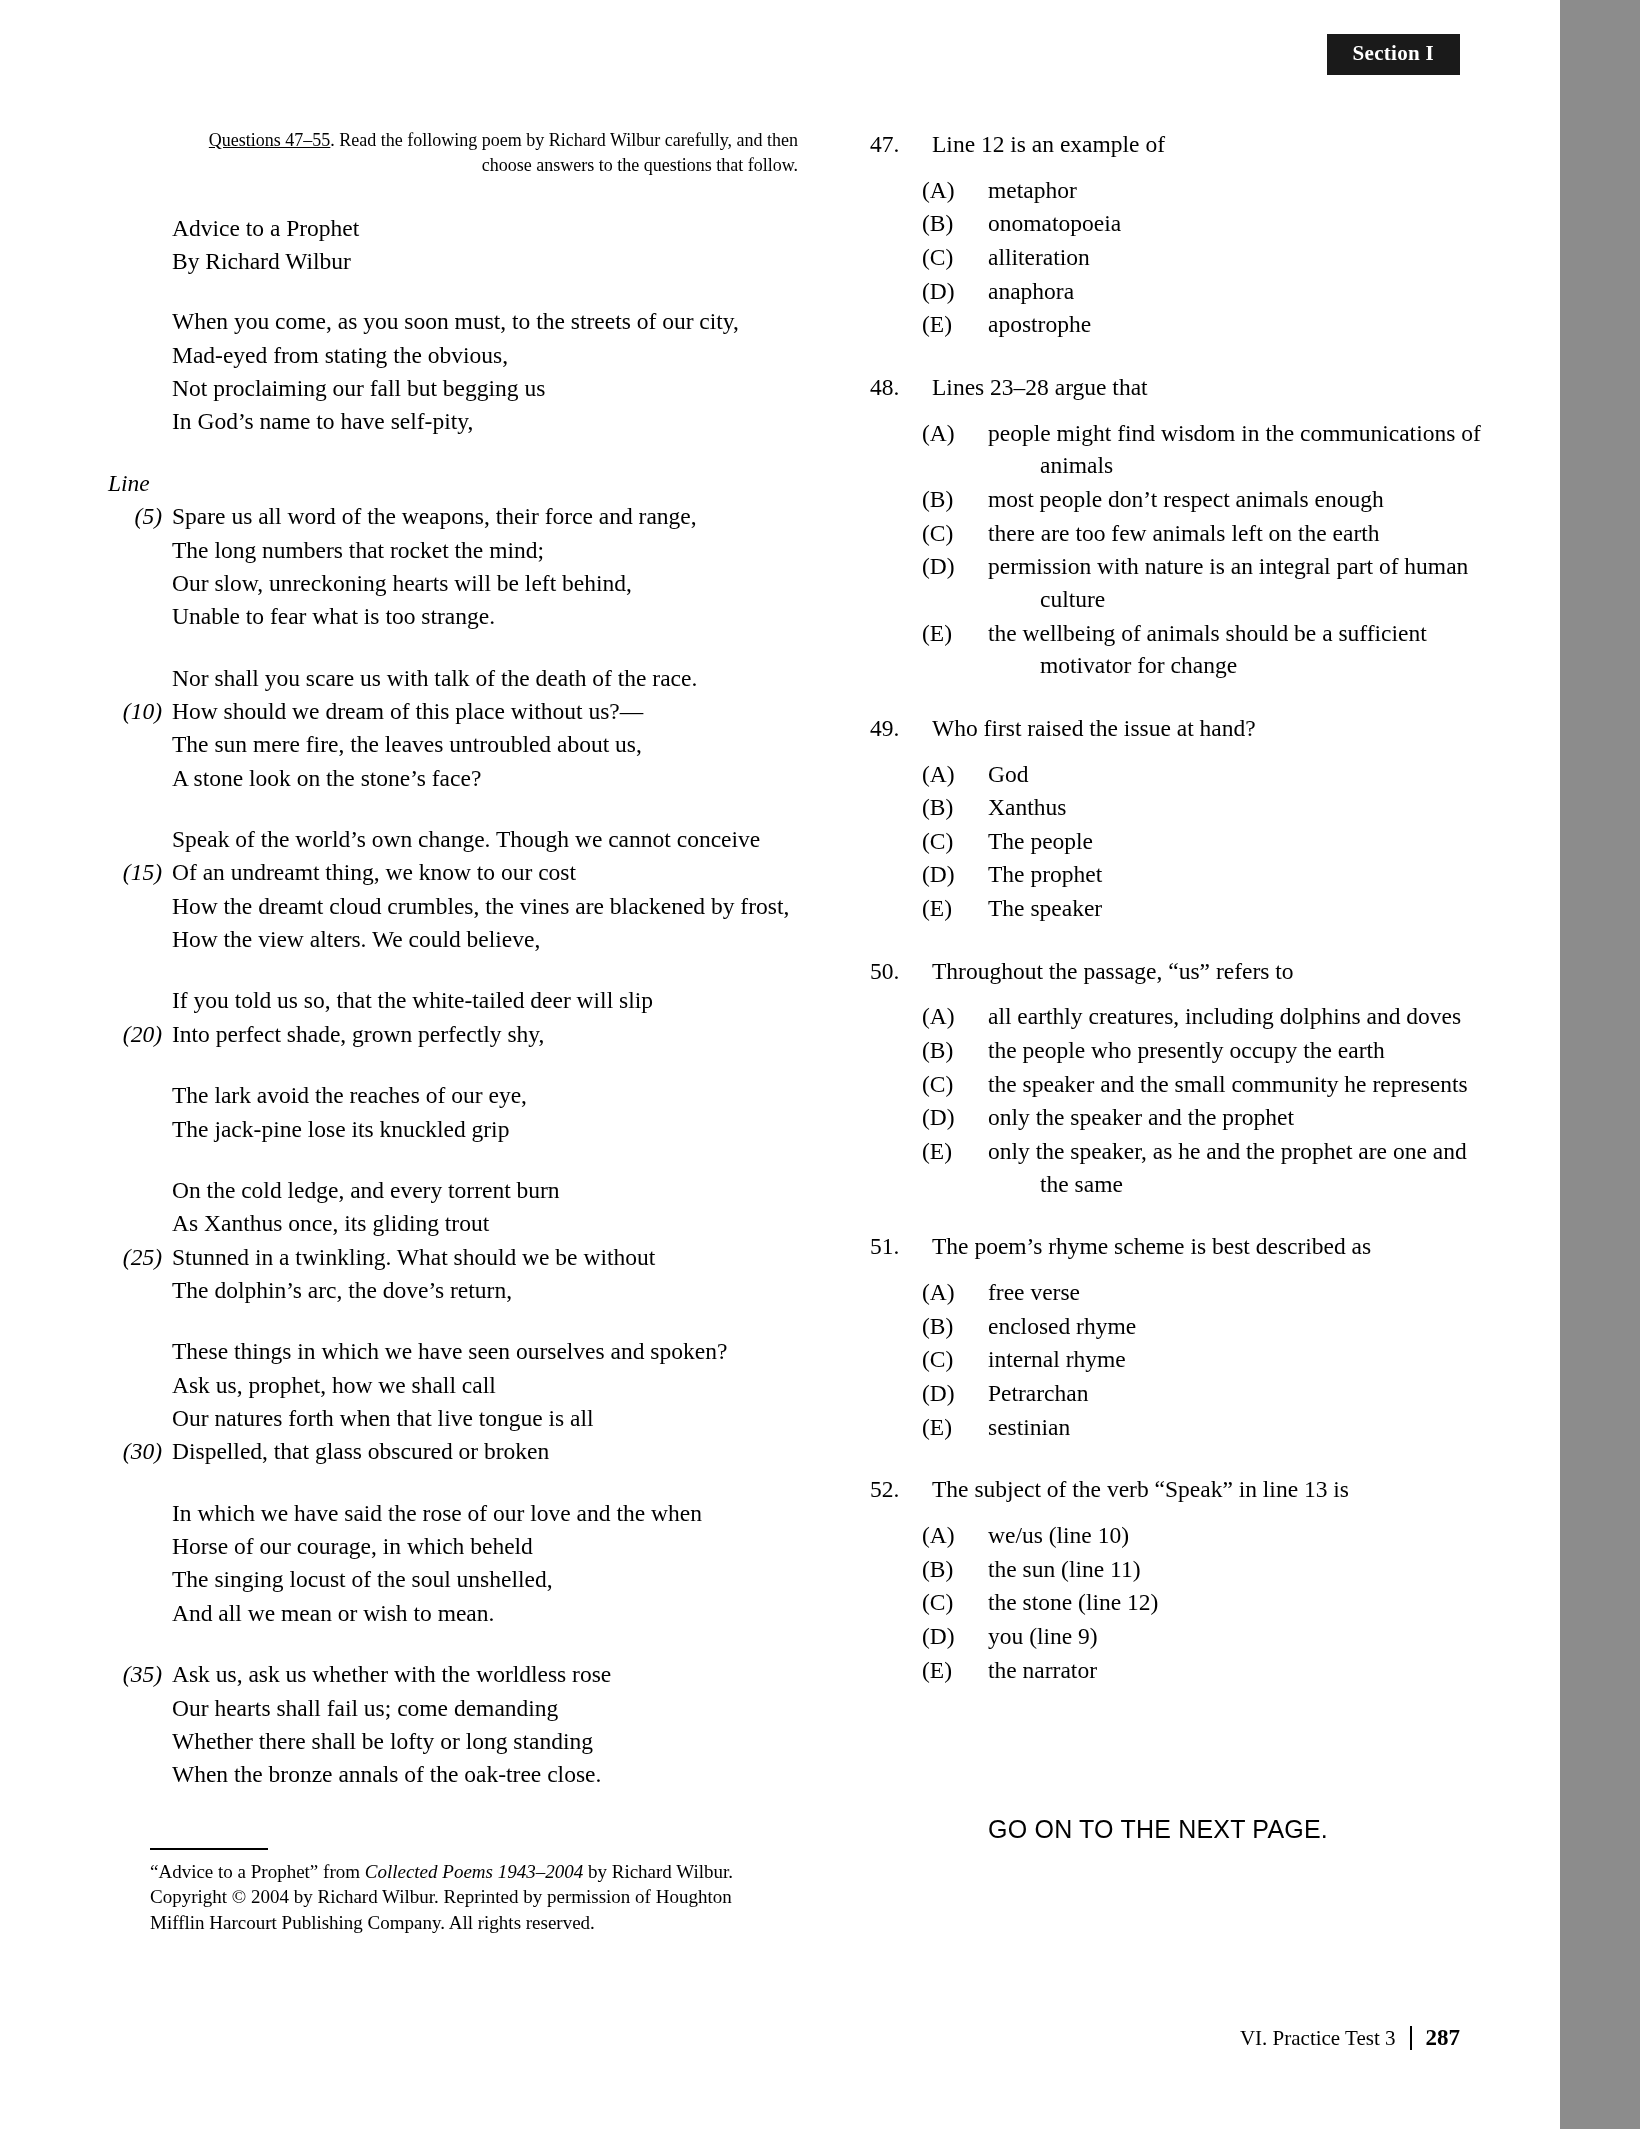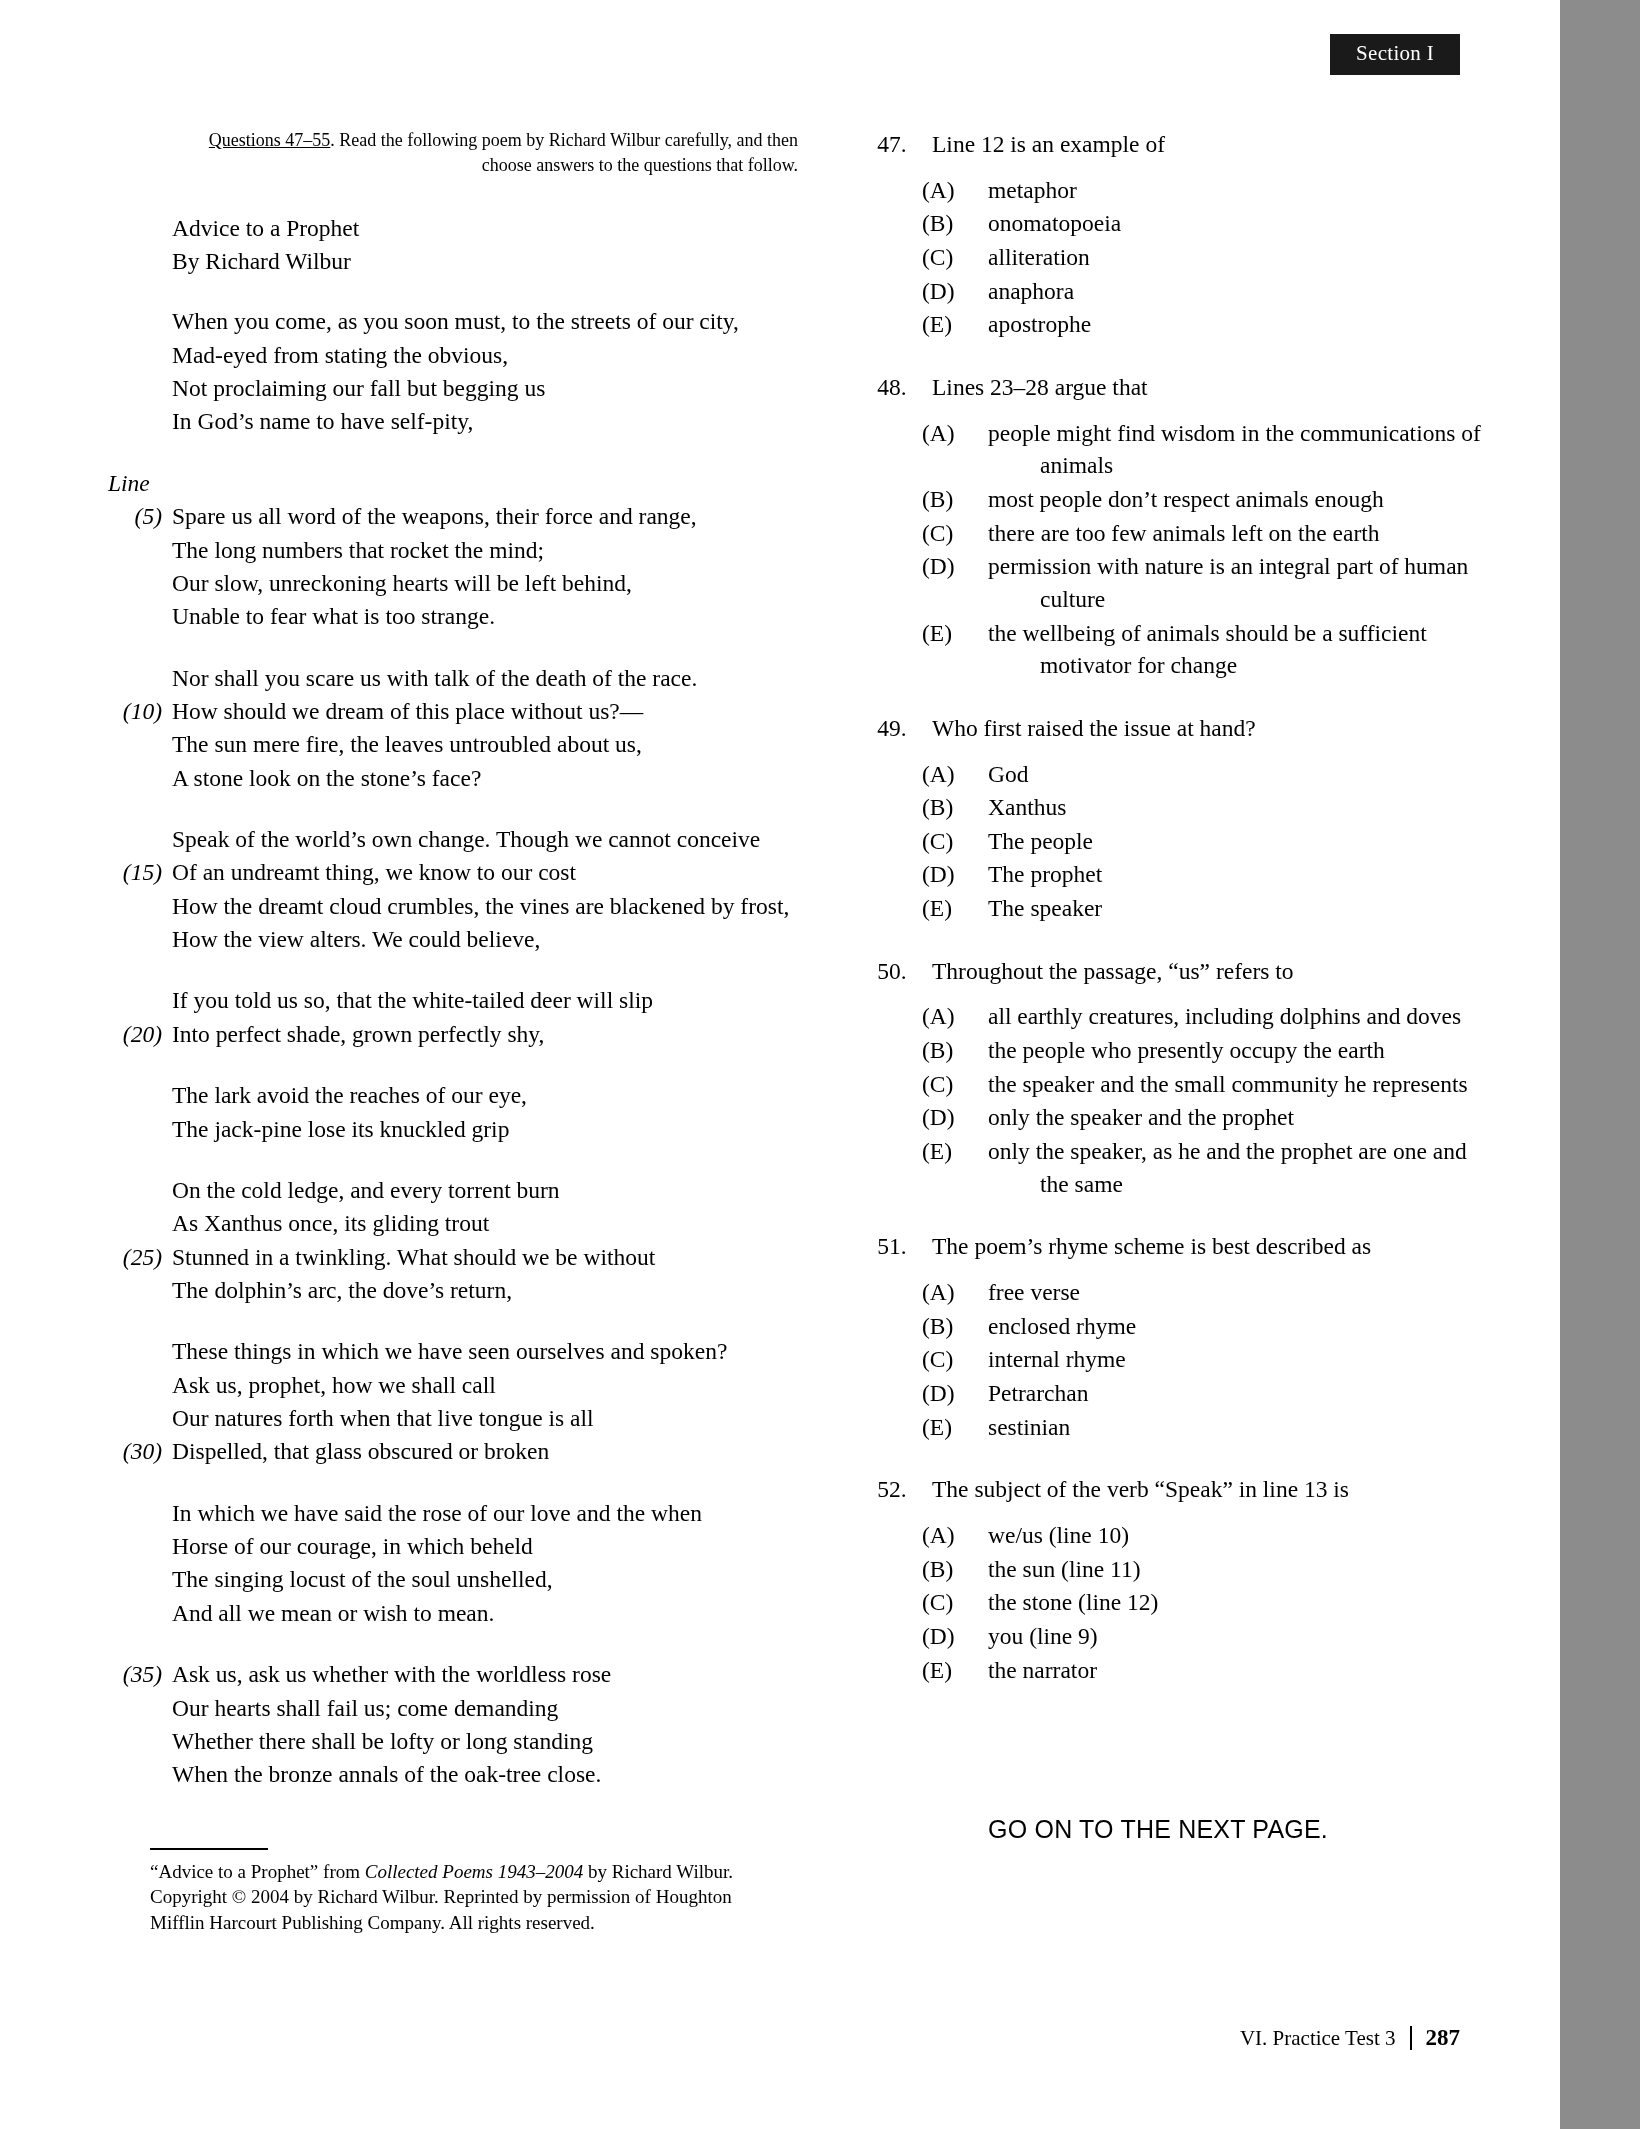--- a/index.html
+++ b/index.html
@@ -19,21 +19,21 @@
   .bleed-bar{
     position:absolute; right:0; top:0;
     width:80px; height:2129px;
     background:#8c8c8c;
   }
   .section-badge{
     position:absolute;
     right:100px; top:34px;
     background:#1a1a1a;
     color:#fff;
-    font-weight:normal;
+    font-weight:bold;
     font-size:21px;
     letter-spacing:0.3px;
     padding:9px 26px 11px 26px;
     line-height:1;
   }
   .columns{
     position:absolute;
     left:0; top:128px;
     width:1560px;
   }
@@ -103,21 +103,21 @@
   .q-head{
     position:relative;
     font-size:23.5px;
     line-height:1.39;
     padding-left:62px;
   }
   .q-num{
     position:absolute;
     left:0; top:0;
     width:44px;
-    text-align:center;
+    text-align:left;
     font-size:23.5px;
   }
   .choices{ margin-top:13px; }
   .choice{
     position:relative;
     font-size:23.5px;
     line-height:1.39;
     padding-left:118px;
     margin-bottom:1px;
   }

